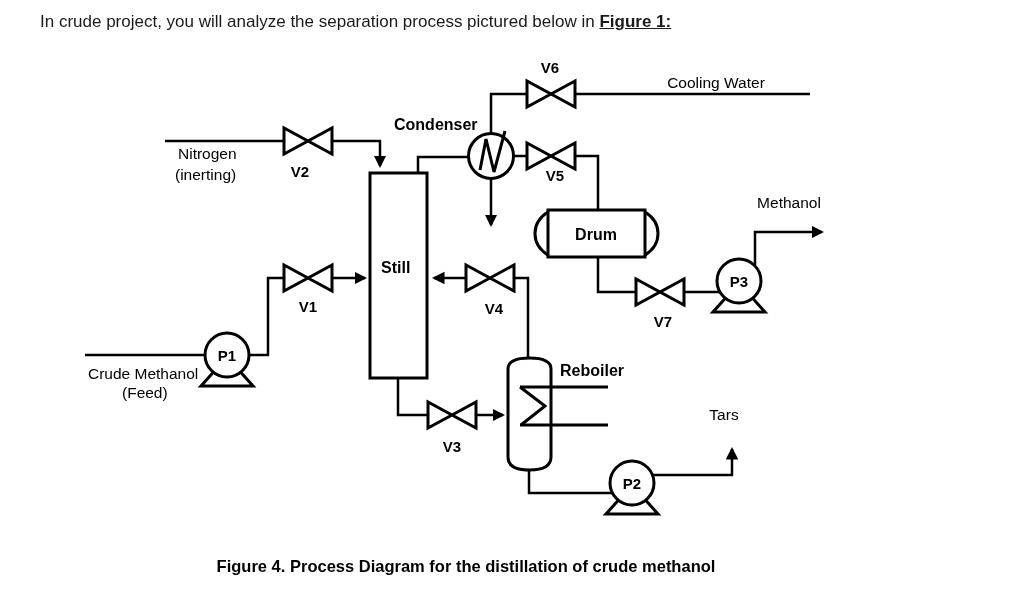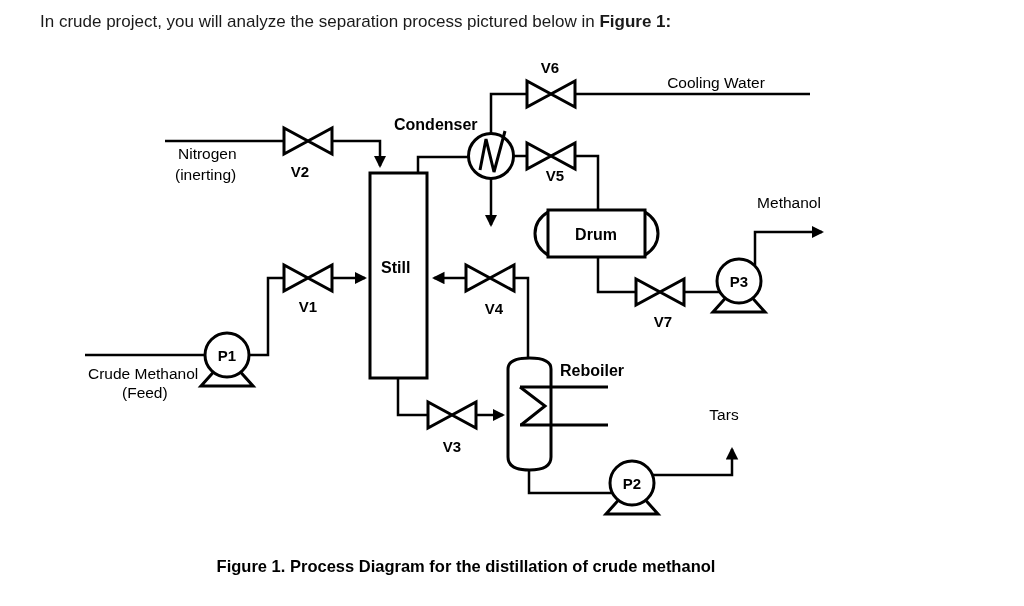--- a/index.html
+++ b/index.html
@@ -1,19 +1,19 @@
 <!DOCTYPE html>
 <html><head>
 <meta charset="utf-8">
 <style>
   html,body{margin:0;padding:0;background:#ffffff;}
   .page{position:relative;width:1024px;height:606px;background:#ffffff;overflow:hidden;
         font-family:"Liberation Sans",sans-serif;color:#000;}
   .header{position:absolute;left:40px;top:12px;font-size:17px;color:#1a1a1a;}
-  .header .bold{font-weight:bold;}
+  .header .bold{font-weight:bold;text-decoration:underline;}
   .caption{position:absolute;top:557px;left:0;width:932px;text-align:center;
            font-weight:bold;font-size:16.5px;color:#000;}
   svg{position:absolute;left:0;top:0;}
   .pipe{stroke:#000;stroke-width:2.5;fill:none;}
   .vessel{stroke:#000;stroke-width:3;fill:#ffffff;}
   .valve{stroke:#000;stroke-width:3;fill:#ffffff;stroke-linejoin:miter;}
   .pumpshape{stroke:#000;stroke-width:3;fill:#ffffff;}
   .coil{stroke:#000;stroke-width:3;fill:none;}
   text{fill:#000;font-family:"Liberation Sans",sans-serif;}
   .eq{font-weight:bold;font-size:16px;}
@@ -125,14 +125,14 @@
       <text class="st" x="178" y="159">Nitrogen</text>
       <text class="st" x="175" y="180">(inerting)</text>
       <text class="st" x="716" y="88" text-anchor="middle">Cooling Water</text>
       <text class="st" x="789" y="208" text-anchor="middle">Methanol</text>
       <text class="st" x="724" y="420" text-anchor="middle">Tars</text>
       <text class="st" x="88" y="379">Crude Methanol</text>
       <text class="st" x="122" y="398">(Feed)</text>
     </g>
   </svg>
 
-  <div class="caption">Figure 1. Process Diagram for the distillation of crude methanol</div>
+  <div class="caption">Figure 4. Process Diagram for the distillation of crude methanol</div>
 </div>
 
 </body></html>

